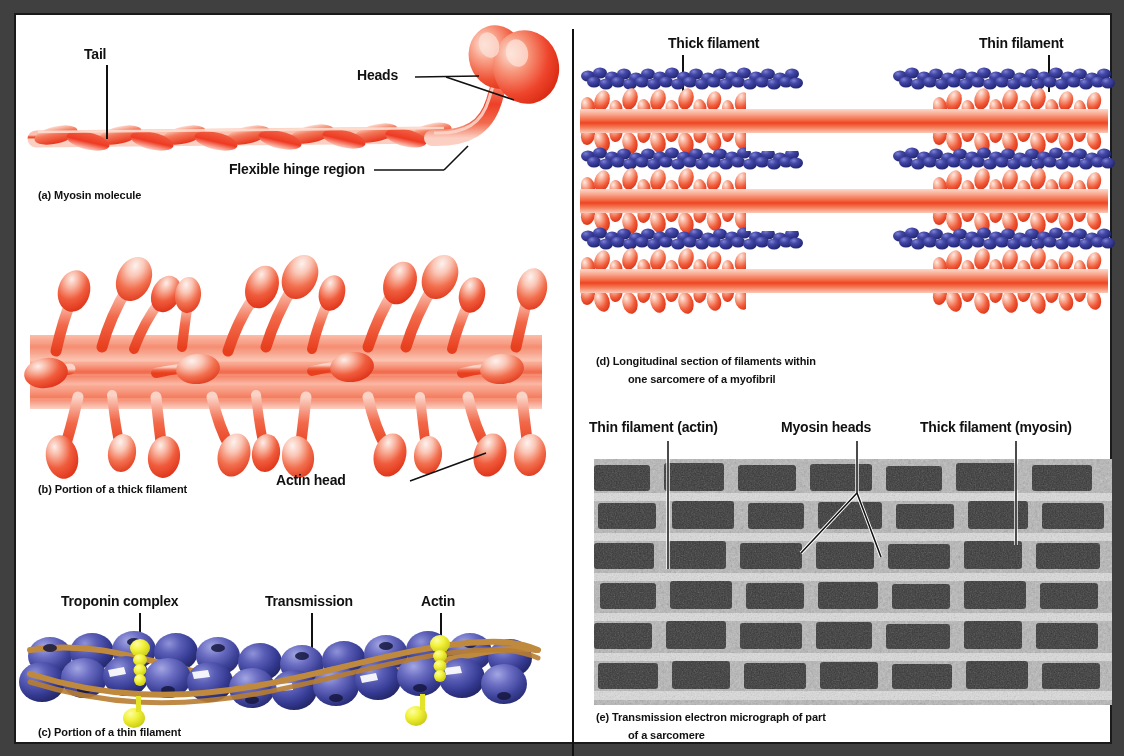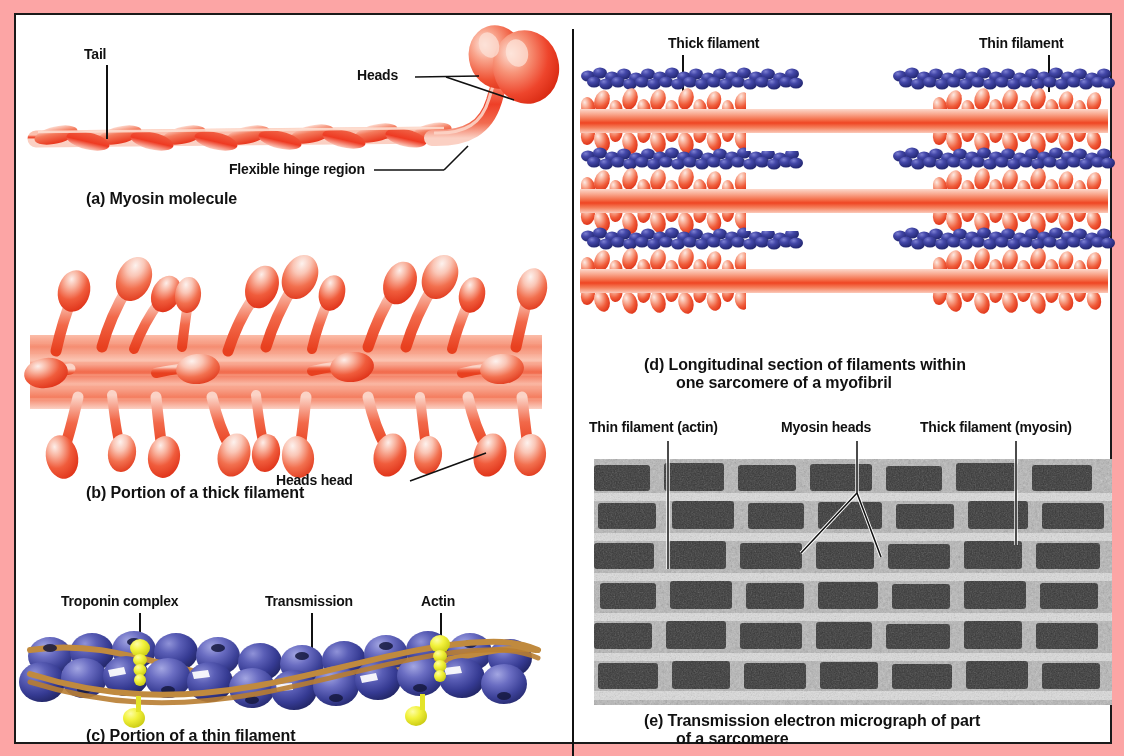--- a/index.html
+++ b/index.html
@@ -1,22 +1,22 @@
 <!DOCTYPE html>
 <html><head>
 <meta charset="utf-8">
 <style>
   html,body{margin:0;padding:0;background:#f2f2f0;}
   body{font-family:"Liberation Sans",sans-serif;}
-  .page{position:relative;width:1124px;height:756px;background:#fca5a5;overflow:hidden;}
+  .page{position:relative;width:1124px;height:756px;background:#404040;overflow:hidden;}
   .frame{position:absolute;left:14px;top:13px;width:1098px;height:731px;
          border:2px solid #1a1a1a;background:#ffffff;box-sizing:border-box;}
 
   .panel{position:absolute;}
-  .caption{font-size:16px;font-weight:bold;color:#111;letter-spacing:-0.1px;line-height:1.25;margin-left:48px;}
+  .caption{font-size:11px;font-weight:bold;color:#111;letter-spacing:-0.1px;line-height:1.25;}
   .lbl{position:absolute;font-size:14px;font-weight:bold;color:#111;white-space:nowrap;letter-spacing:-0.2px;}
   .lead{position:absolute;background:#111;}
   svg{display:block;overflow:visible;}
 
   
   .vdiv{position:absolute;left:556px;top:14px;width:2px;height:729px;background:#111;}
 </style>
 </head>
 <body>
 
@@ -261,21 +261,21 @@
         <g>
           <path d="M506,150 C508,168 510,186 512,200" stroke="url(#armG)" stroke-width="11" fill="none" stroke-linecap="round"></path>
           <ellipse cx="514" cy="208" rx="16" ry="21" transform="rotate(6 514 208)" fill="url(#hd2)"></ellipse>
         </g>
       </g>
     </svg>
 
     <svg class="panel" style="left:0;top:0;" width="556" height="250">
       <path d="M394,234 L470,206" stroke="#111" stroke-width="1.6" fill="none"></path>
     </svg>
-    <div class="lbl" style="left:260px;top:225px;">Heads head</div>
+    <div class="lbl" style="left:260px;top:225px;">Actin head</div>
 
     <div class="caption panel" style="left:22px;top:236px;">(b)  Portion of a thick filament</div>
   </div>
 
   <div class="panel" style="left:0;top:555px;width:556px;height:176px;">
 
     <div class="lbl" style="left:45px;top:23px;">Troponin complex</div>
     <div class="lbl" style="left:249px;top:23px;">Transmission</div>
     <div class="lbl" style="left:405px;top:23px;">Actin</div>
 

